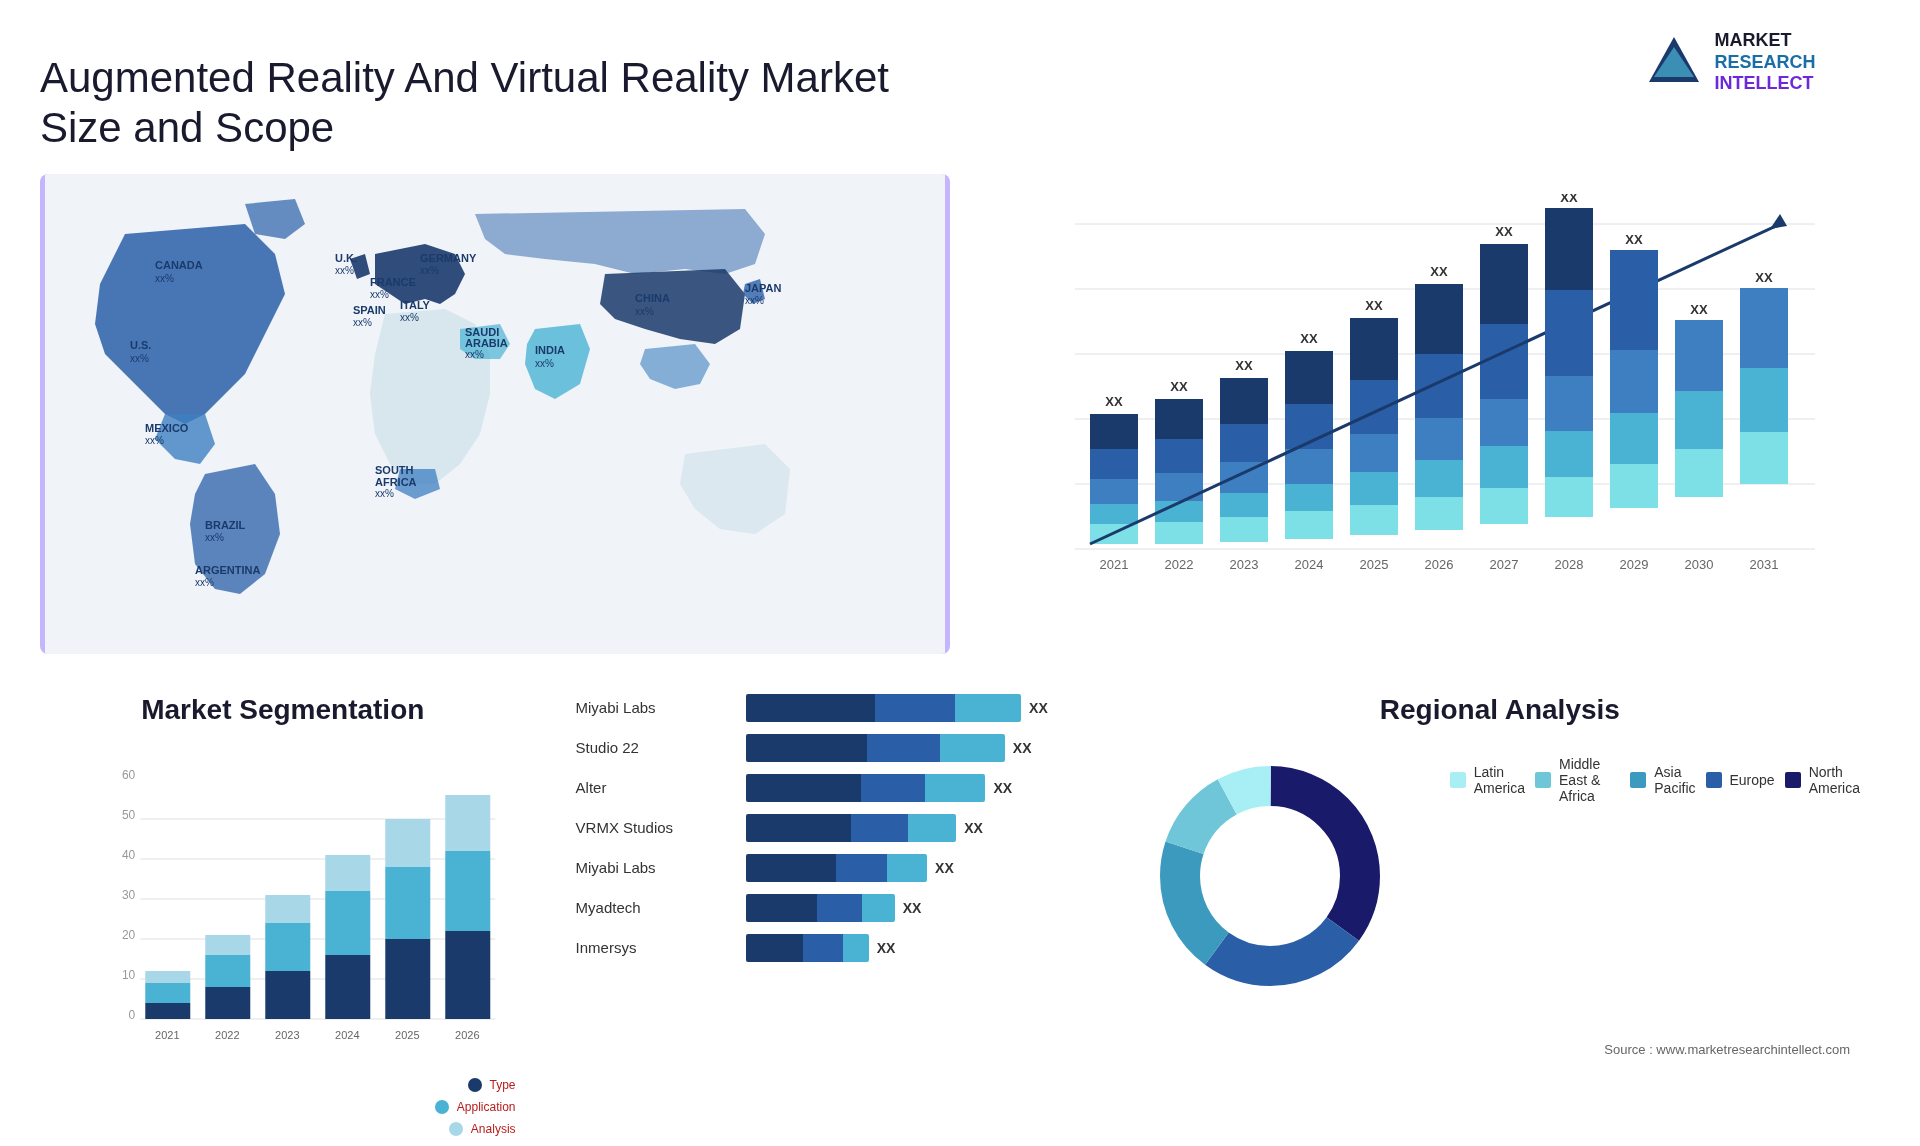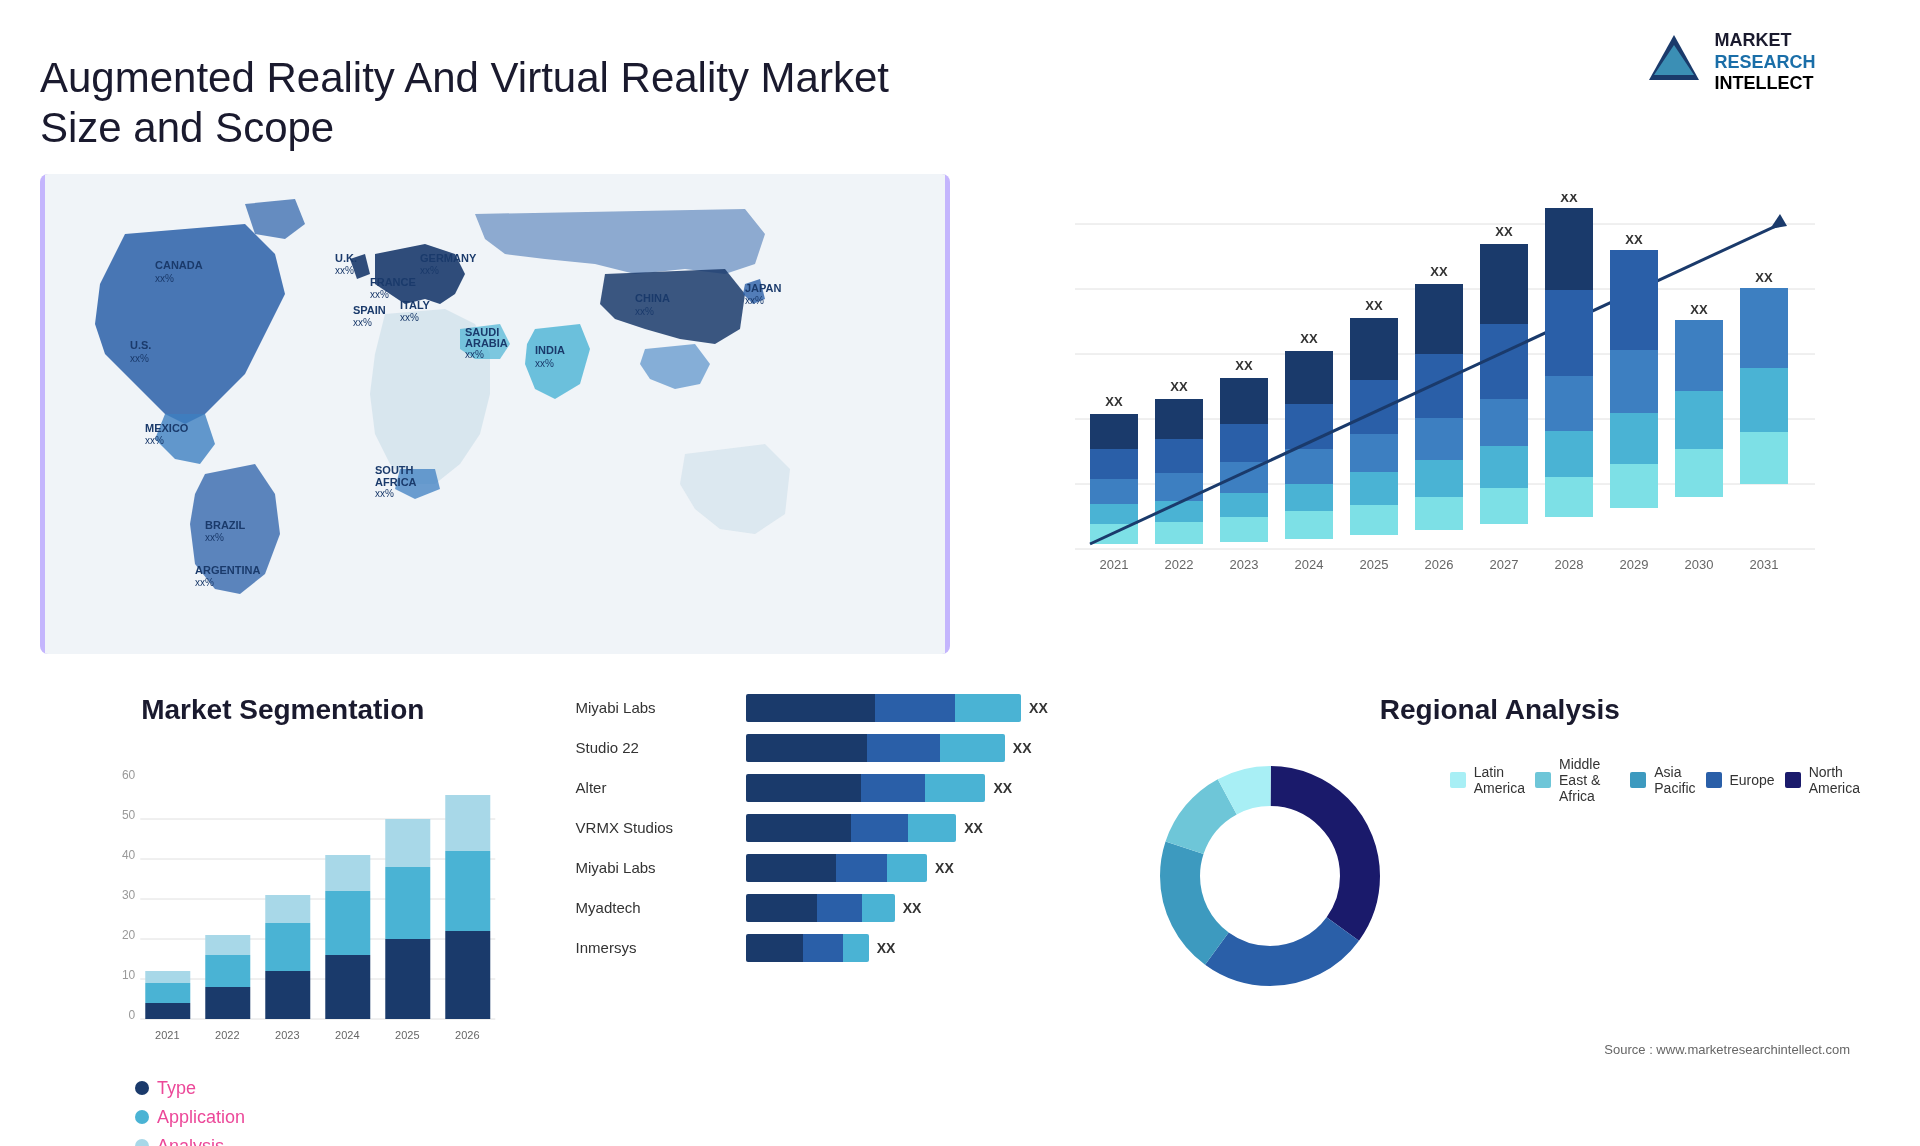--- a/index.html
+++ b/index.html
@@ -36,38 +36,38 @@
 
     
     .logo-container {
       display: flex;
       flex-direction: column;
       align-items: center;
       width: 300px;
     }
     .logo-box {
       display: flex;
-      align-items: flex-start;
+      align-items: center;
       gap: 10px;
     }
     .logo-icon {
       width: 60px;
       height: 60px;
     }
     .logo-text {
       display: flex;
       flex-direction: column;
       font-weight: 700;
       font-size: 18px;
       color: #1a1a2e;
       line-height: 1.2;
     }
     .logo-text span:nth-child(1) { color: #1a1a2e; }
     .logo-text span:nth-child(2) { color: #1a6ea8; }
-    .logo-text span:nth-child(3) { color: #000000; }
+    .logo-text span:nth-child(3) { color: #6d28d9; }
 
     
     .main-content {
       display: grid;
       grid-template-rows: 480px auto;
       gap: 30px;
     }
 
     
     .top-row {
@@ -118,22 +118,23 @@
       display: flex;
       flex-direction: column;
       gap: 8px;
       margin-top: 10px;
       padding-left: 40px;
     }
     .legend-item {
       display: flex;
       align-items: center;
       gap: 8px;
-      font-size: 18px;
-      color: #ec4899;
+      font-size: 12px;
+      color: #b91c1c;
+      justify-content: flex-end;
     }
     .legend-dot {
       width: 14px;
       height: 14px;
       border-radius: 50%;
     }
 
     
     .players-section {
       padding: 10px 20px;

